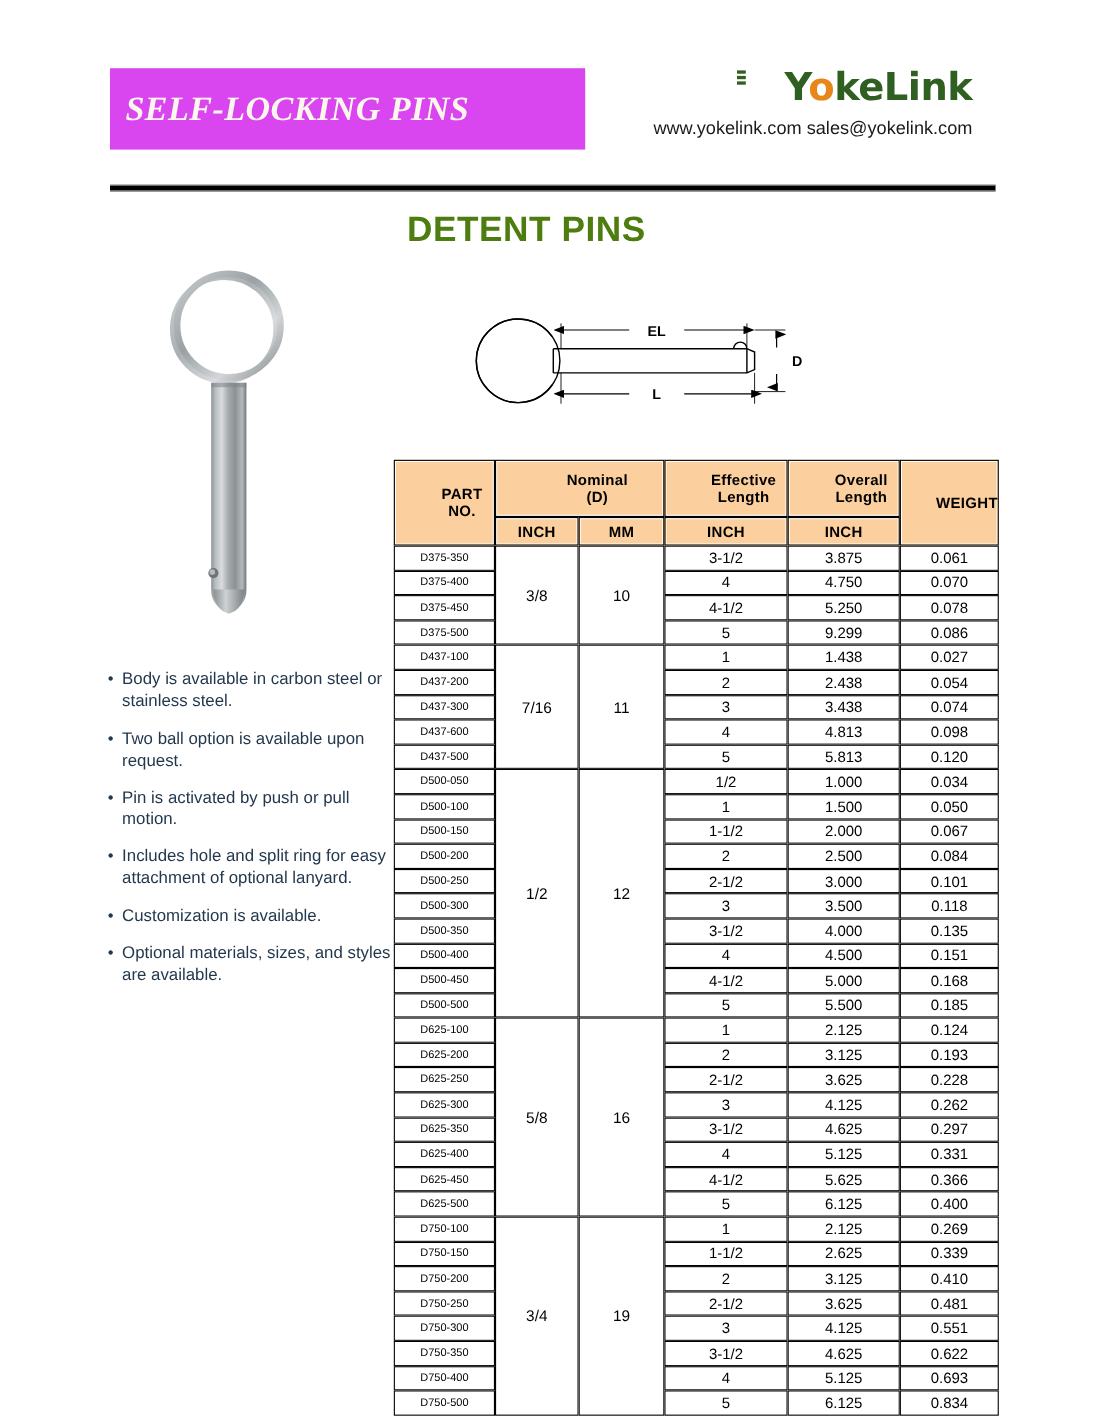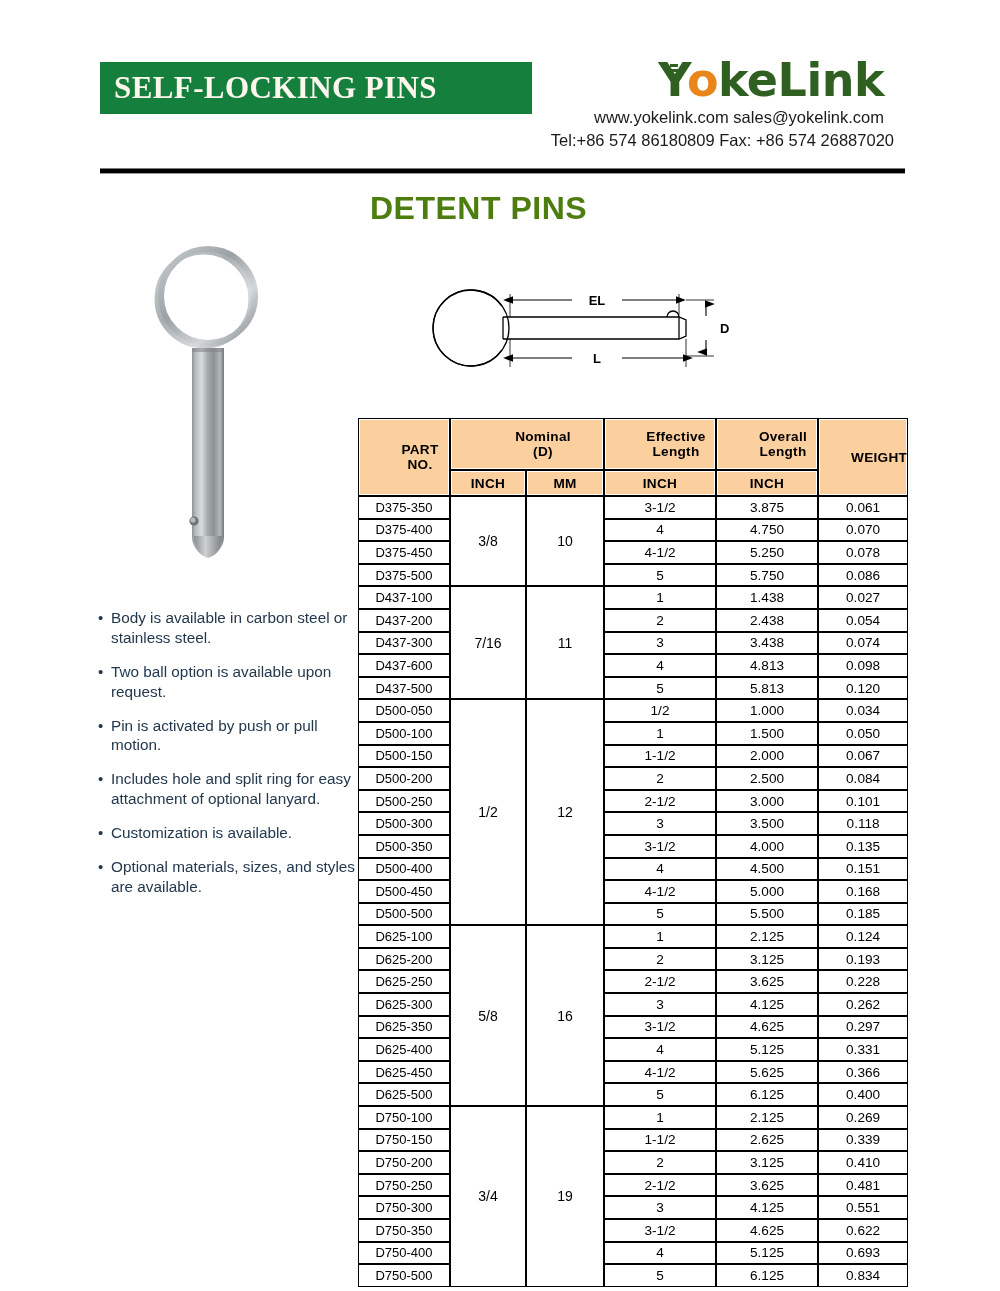--- a/index.html
+++ b/index.html
@@ -14,22 +14,23 @@
     font-family: "Liberation Sans", sans-serif;
     overflow: hidden;
   }
 
   
   #header-banner {
     position: absolute;
     left: 100px;
     top: 62px;
     width: 432px;
-    height: 52px;
-    background: #15803d;
+    height: 74px;
+    background: #d946ef;
+    font-style: italic;
   }
   #header-banner-title {
     position: absolute;
     left: 14px;
     top: 50%;
     transform: translateY(-50%);
     color: #fdf6ec;
     font-family: "Liberation Serif", serif;
     font-weight: bold;
     font-size: 31px;
@@ -43,21 +44,21 @@
     top: 60px;
     width: 372px;
     text-align: right;
   }
   #brand-logo {
     height: 40px;
     line-height: 40px;
     white-space: nowrap;
     font-family: "DejaVu Sans", sans-serif;
     font-weight: bold;
-    font-size: 46px;
+    font-size: 35px;
     letter-spacing: -0.5px;
     position: relative;
     display: block;
     text-align: right;
     padding-right: 18px;
   }
   #brand-logo .lg-dark { color: #2f6021; }
   #brand-logo .lg-orange { color: #e8861a; }
   .logo-screw {
     position: absolute;
@@ -182,21 +183,21 @@
   .col-part { width: 92px; }
   .col-inch { width: 76px; }
   .col-mm   { width: 78px; }
   .col-el   { width: 112px; }
   .col-ol   { width: 102px; }
   .col-wt   { width: 78px; }
 
   td.cell-part {
     text-align: left;
     padding-left: 5px;
-    font-size: 13px;
+    font-size: 10px;
   }
   td.cell-group {
     font-weight: bold;
     font-size: 14px;
   }
   td.cell-num { font-size: 13.6px; }
 
   .grp-sep td { border-top: 2px solid #000; }
 </style>
 </head>
@@ -211,21 +212,20 @@
     <span class="lg-dark">Y</span><span class="lg-orange">o</span><span class="lg-dark">keL</span><span class="lg-dark">i</span><span class="lg-dark">nk</span>
     <svg class="logo-screw" viewBox="0 0 372 40" preserveAspectRatio="none">
       <g fill="#2f6021">
         <rect x="140" y="4" width="8" height="3"></rect>
         <rect x="140" y="9" width="8" height="3"></rect>
         <rect x="140" y="14" width="8" height="3"></rect>
       </g>
     </svg>
   </div>
   <div id="contact-web">www.yokelink.com sales@yokelink.com</div>
-  <div id="contact-tel">Tel:+86 574 86180809 Fax: +86 574 26887020</div>
 </div>
 
 <div id="header-rule"></div>
 
 <div id="page-title">DETENT PINS</div>
 
 <svg id="product-photo" viewBox="0 0 160 340">
   <defs>
     <linearGradient id="shaftGrad" x1="0" y1="0" x2="1" y2="0">
       <stop offset="0%" stop-color="#8e9396"></stop>
@@ -390,21 +390,21 @@
         </tr>
         <tr>
           <td class="cell-part">D375-450</td>
           <td class="cell-num">4-1/2</td>
           <td class="cell-num">5.250</td>
           <td class="cell-num">0.078</td>
         </tr>
         <tr>
           <td class="cell-part">D375-500</td>
           <td class="cell-num">5</td>
-          <td class="cell-num">5.750</td>
+          <td class="cell-num">9.299</td>
           <td class="cell-num">0.086</td>
         </tr>
         <tr class="grp-sep">
           <td class="cell-part">D437-100</td>
           <td class="cell-group" rowspan="5">7/16</td>
           <td class="cell-group" rowspan="5">11</td>
           <td class="cell-num">1</td>
           <td class="cell-num">1.438</td>
           <td class="cell-num">0.027</td>
         </tr>

